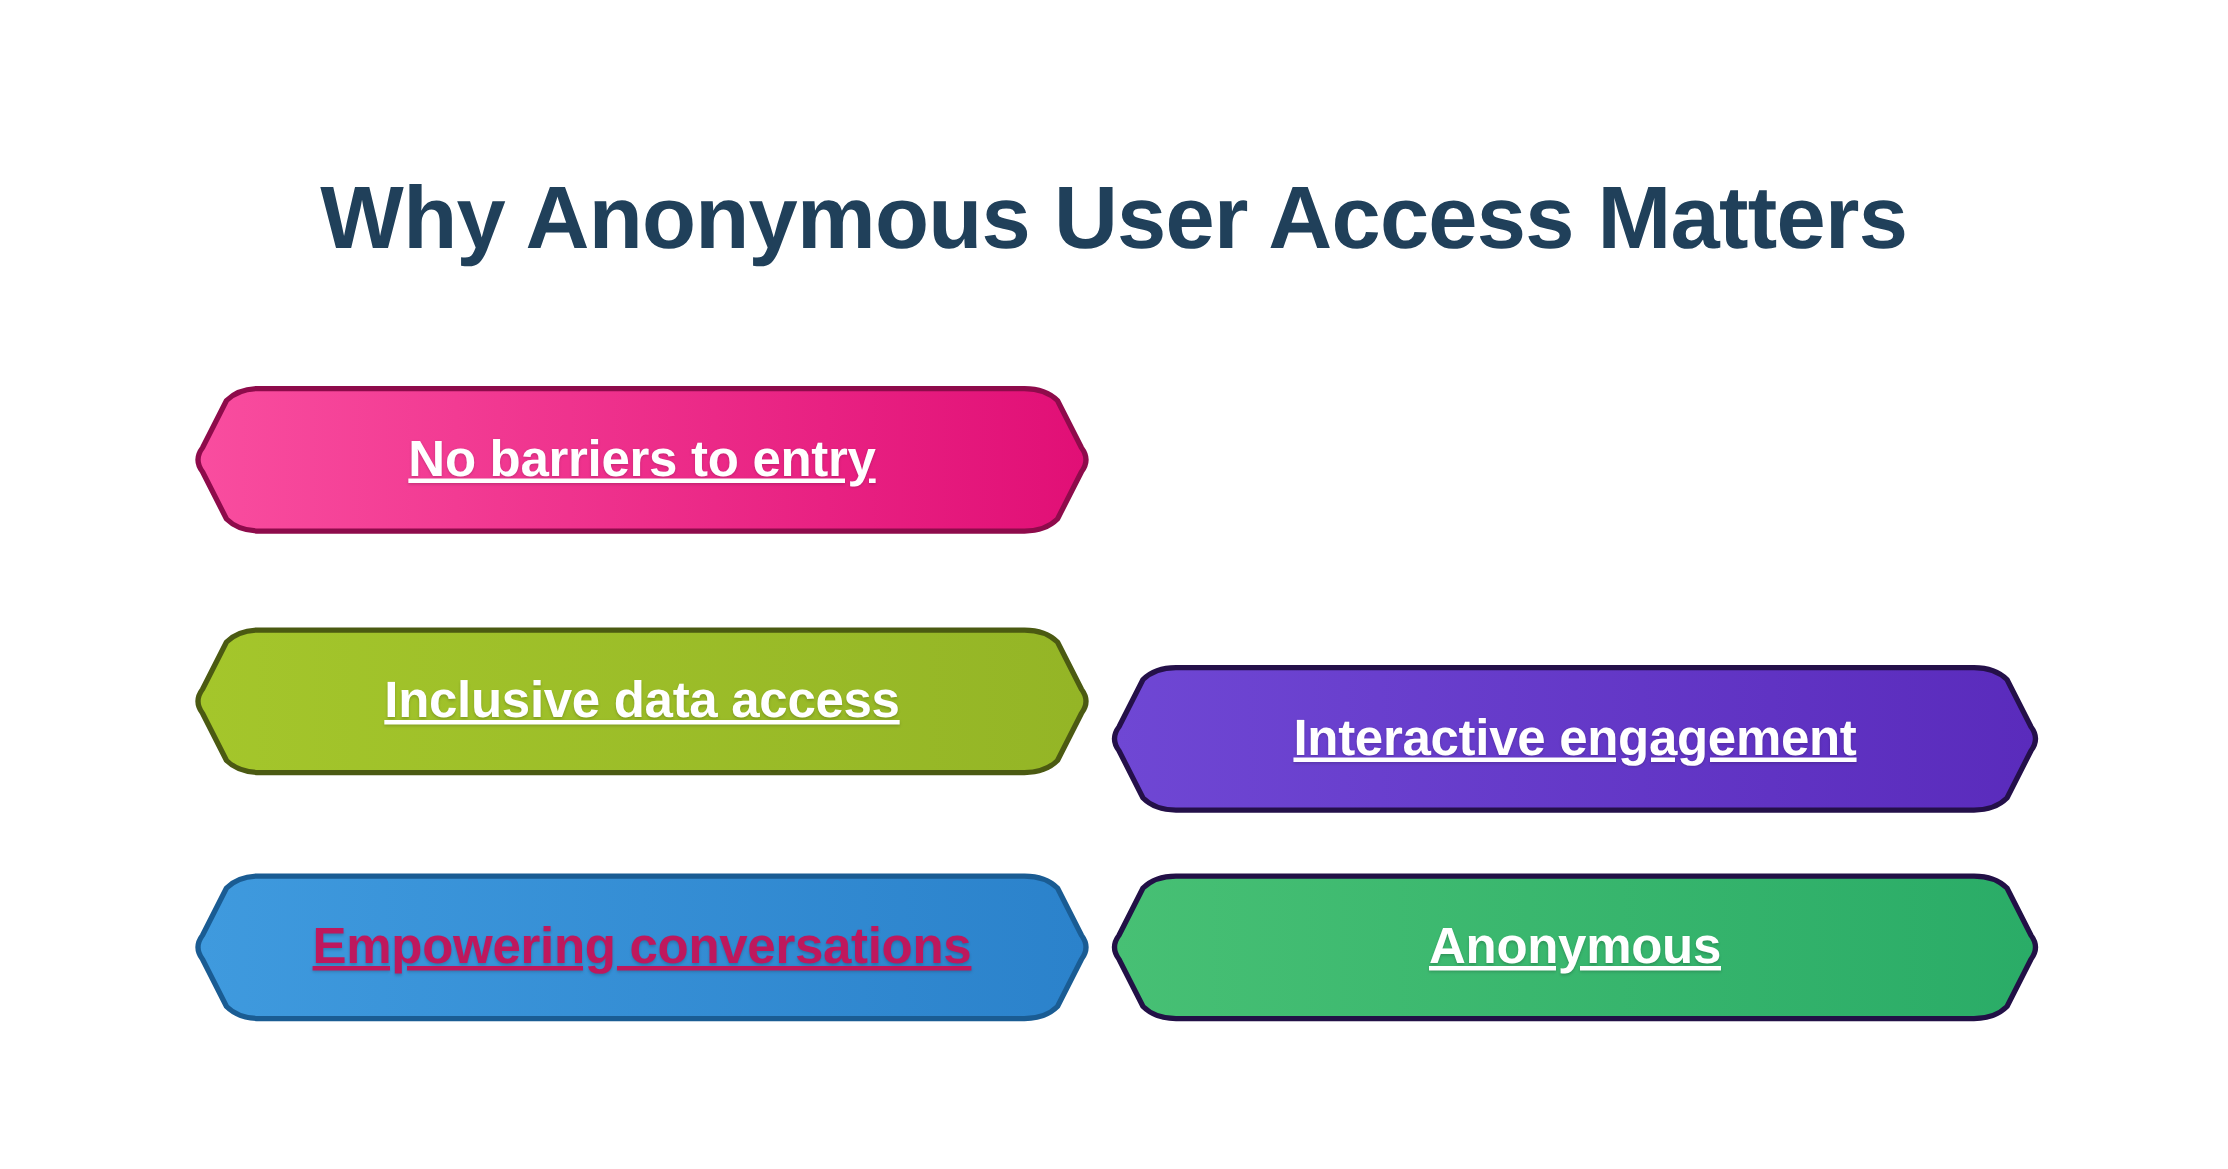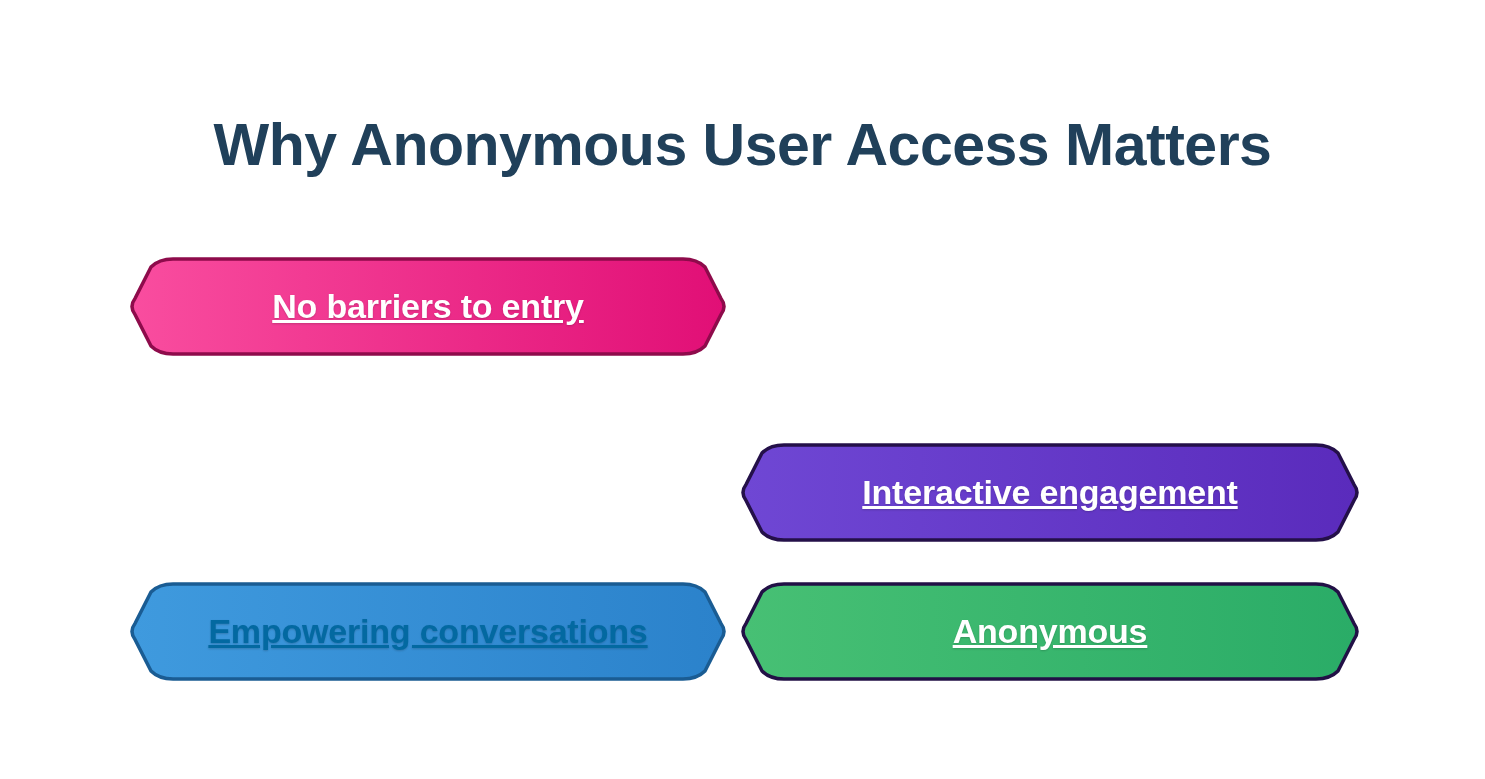--- a/index.html
+++ b/index.html
@@ -99,20 +99,32 @@
           <defs>
             <linearGradient id="grad0" x1="0" y1="0" x2="1" y2="0">
               <stop offset="0%" stop-color="#f94d9f"></stop>
               <stop offset="100%" stop-color="#e10f76"></stop>
             </linearGradient>
           </defs>
           <path d="M 44 0 L 554 0 Q 568 0 576 8 L 592 39.5 Q 598 47.5 592 55.5 L 576 87 Q 568 95 554 95 L 44 95 Q 30 95 22 87 L 6 55.5 Q 0 47.5 6 39.5 L 22 8 Q 30 0 44 0 Z" fill="url(#grad0)" stroke="#8e0b4b" stroke-width="3.5" stroke-linejoin="round"></path>
         </svg>
         <div class="banner-label" style="color: rgb(255, 255, 255);">No barriers to entry</div>
       </div>
+      <div class="banner col-left row-2" style="width: 598px;">
+        <svg viewBox="0 0 598 95" preserveAspectRatio="none">
+          <defs>
+            <linearGradient id="grad2" x1="0" y1="0" x2="1" y2="0">
+              <stop offset="0%" stop-color="#a4c62b"></stop>
+              <stop offset="100%" stop-color="#94b526"></stop>
+            </linearGradient>
+          </defs>
+          <path d="M 44 0 L 554 0 Q 568 0 576 8 L 592 39.5 Q 598 47.5 592 55.5 L 576 87 Q 568 95 554 95 L 44 95 Q 30 95 22 87 L 6 55.5 Q 0 47.5 6 39.5 L 22 8 Q 30 0 44 0 Z" fill="url(#grad2)" stroke="#4b5a12" stroke-width="3.5" stroke-linejoin="round"></path>
+        </svg>
+        <div class="banner-label" style="color: rgb(255, 255, 255);">Inclusive data access</div>
+      </div>
       <div class="banner col-right row-2" style="width: 620px; margin-top: 25px;">
         <svg viewBox="0 0 620 95" preserveAspectRatio="none">
           <defs>
             <linearGradient id="grad3" x1="0" y1="0" x2="1" y2="0">
               <stop offset="0%" stop-color="#6f47d4"></stop>
               <stop offset="100%" stop-color="#5a2bbc"></stop>
             </linearGradient>
           </defs>
           <path d="M 44 0 L 576 0 Q 590 0 598 8 L 614 39.5 Q 620 47.5 614 55.5 L 598 87 Q 590 95 576 95 L 44 95 Q 30 95 22 87 L 6 55.5 Q 0 47.5 6 39.5 L 22 8 Q 30 0 44 0 Z" fill="url(#grad3)" stroke="#241049" stroke-width="3.5" stroke-linejoin="round"></path>
         </svg>
@@ -121,21 +133,21 @@
       <div class="banner col-left row-3" style="width: 598px;">
         <svg viewBox="0 0 598 95" preserveAspectRatio="none">
           <defs>
             <linearGradient id="grad4" x1="0" y1="0" x2="1" y2="0">
               <stop offset="0%" stop-color="#3f9ade"></stop>
               <stop offset="100%" stop-color="#2b82cb"></stop>
             </linearGradient>
           </defs>
           <path d="M 44 0 L 554 0 Q 568 0 576 8 L 592 39.5 Q 598 47.5 592 55.5 L 576 87 Q 568 95 554 95 L 44 95 Q 30 95 22 87 L 6 55.5 Q 0 47.5 6 39.5 L 22 8 Q 30 0 44 0 Z" fill="url(#grad4)" stroke="#1a5c93" stroke-width="3.5" stroke-linejoin="round"></path>
         </svg>
-        <div class="banner-label" style="color: #0369a1;">Empowering conversations</div>
+        <div class="banner-label" style="color: #be185d;">Empowering conversations</div>
       </div>
       <div class="banner col-right row-3" style="width: 620px;">
         <svg viewBox="0 0 620 95" preserveAspectRatio="none">
           <defs>
             <linearGradient id="grad5" x1="0" y1="0" x2="1" y2="0">
               <stop offset="0%" stop-color="#47c074"></stop>
               <stop offset="100%" stop-color="#2aac67"></stop>
             </linearGradient>
           </defs>
           <path d="M 44 0 L 576 0 Q 590 0 598 8 L 614 39.5 Q 620 47.5 614 55.5 L 598 87 Q 590 95 576 95 L 44 95 Q 30 95 22 87 L 6 55.5 Q 0 47.5 6 39.5 L 22 8 Q 30 0 44 0 Z" fill="url(#grad5)" stroke="#221046" stroke-width="3.5" stroke-linejoin="round"></path>

